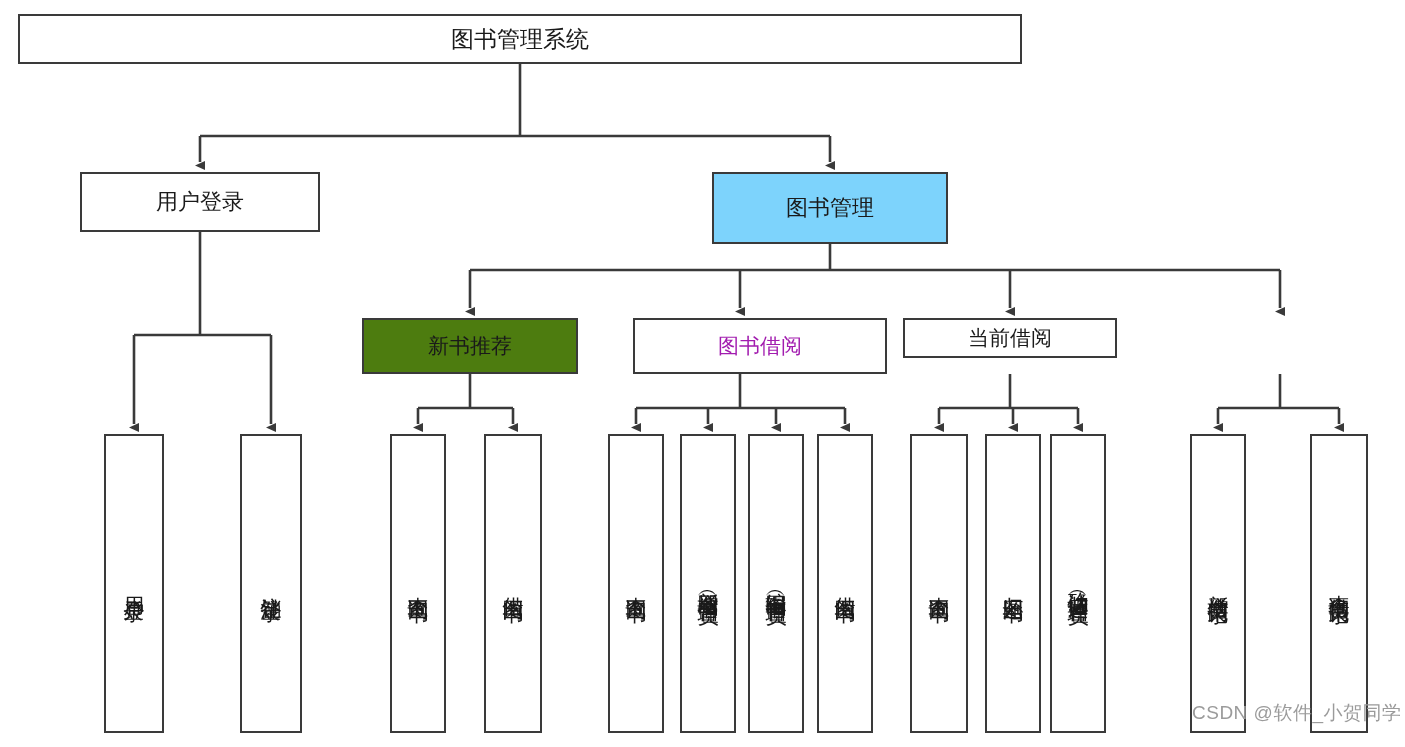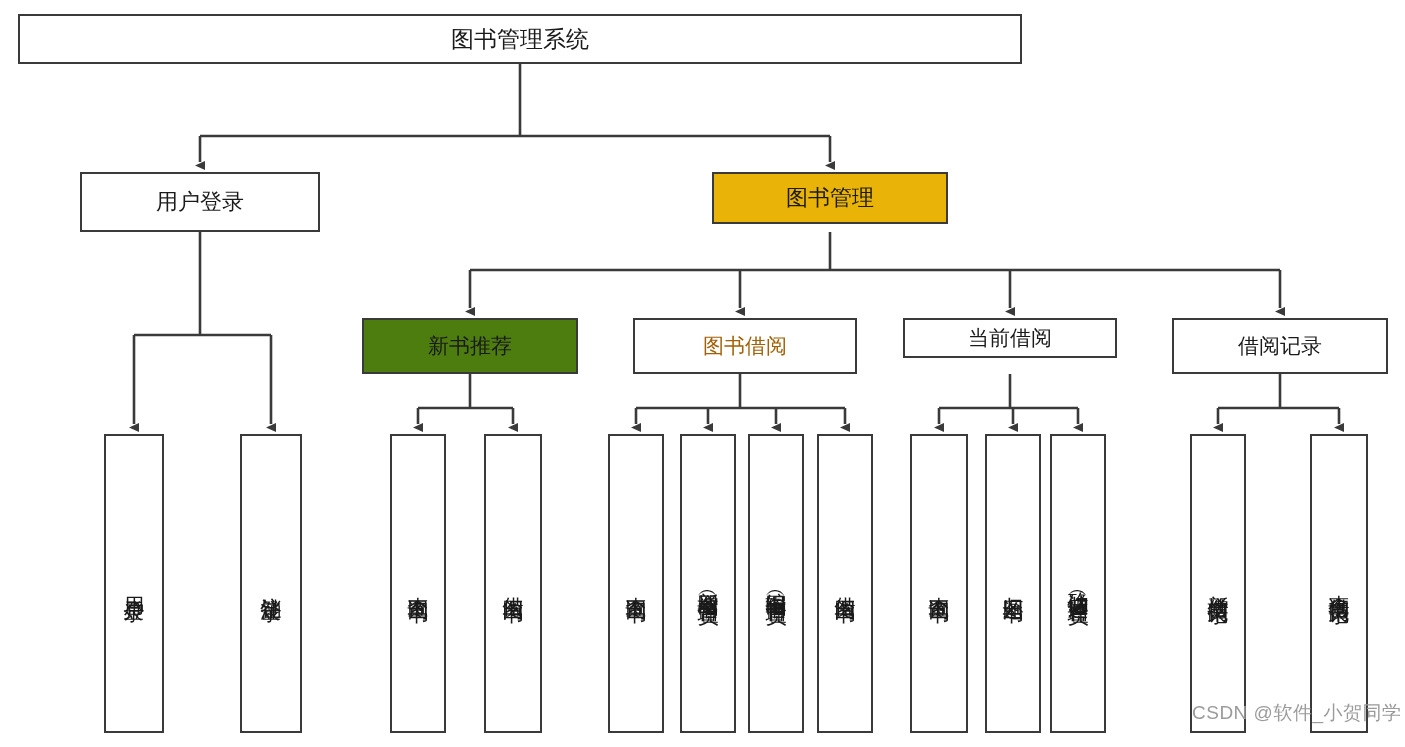--- a/index.html
+++ b/index.html
@@ -126,35 +126,32 @@
     </g>
   </svg>
 
   <div class="node root" id="node-root" style="left: 18px; top: 14px; width: 1004px; height: 50px; border-color: rgb(58, 58, 58); background: rgb(255, 255, 255); color: rgb(26, 26, 26);">
     <span>图书管理系统</span>
   </div>
 
   <div class="node lvl2" id="node-l2-0" style="left: 80px; top: 172px; width: 240px; height: 60px; border-color: rgb(58, 58, 58); background: rgb(255, 255, 255); color: rgb(26, 26, 26);">
     <span>用户登录</span>
   </div>
-  <div class="node lvl2" id="node-l2-1" style="left: 712px; top: 172px; width: 236px; height: 52px; border-color: rgb(58, 58, 58); background: #eab308; color: rgb(26, 26, 26);">
+  <div class="node lvl2" id="node-l2-1" style="left: 712px; top: 172px; width: 236px; height: 72px; border-color: rgb(58, 58, 58); background: #7dd3fc; color: rgb(26, 26, 26);">
     <span>图书管理</span>
   </div>
 
   <div class="node lvl3" id="node-l3-0" style="left: 362px; top: 318px; width: 216px; height: 56px; border-color: rgb(58, 58, 58); background: #4d7c0f; color: rgb(26, 26, 26);">
     <span>新书推荐</span>
   </div>
-  <div class="node lvl3" id="node-l3-1" style="left: 633px; top: 318px; width: 224px; height: 56px; border-color: rgb(58, 58, 58); background: rgb(255, 255, 255); color: #a16207;">
+  <div class="node lvl3" id="node-l3-1" style="left: 633px; top: 318px; width: 254px; height: 56px; border-color: rgb(58, 58, 58); background: rgb(255, 255, 255); color: #a21caf;">
     <span>图书借阅</span>
   </div>
   <div class="node lvl3" id="node-l3-2" style="left: 903px; top: 318px; width: 214px; height: 40px; border-color: rgb(58, 58, 58); background: rgb(255, 255, 255); color: rgb(26, 26, 26);">
     <span>当前借阅</span>
-  </div>
-  <div class="node lvl3" id="node-l3-3" style="left: 1172px; top: 318px; width: 216px; height: 56px; border-color: rgb(58, 58, 58); background: rgb(255, 255, 255); color: rgb(26, 26, 26);">
-    <span>借阅记录</span>
   </div>
 
   <div class="node leaf" id="leaf-0" style="left: 104px; top: 434px; width: 60px; height: 299px; border-color: rgb(58, 58, 58); background: rgb(255, 255, 255); color: rgb(26, 26, 26);">
     <span class="vlabel">用户登录</span>
   </div>
   <div class="node leaf" id="leaf-1" style="left: 240px; top: 434px; width: 62px; height: 299px; border-color: rgb(58, 58, 58); background: rgb(255, 255, 255); color: rgb(26, 26, 26);">
     <span class="vlabel">注销登录</span>
   </div>
   <div class="node leaf" id="leaf-2" style="left: 390px; top: 434px; width: 56px; height: 299px; border-color: rgb(58, 58, 58); background: rgb(255, 255, 255); color: rgb(26, 26, 26);">
     <span class="vlabel">查询图书</span>

